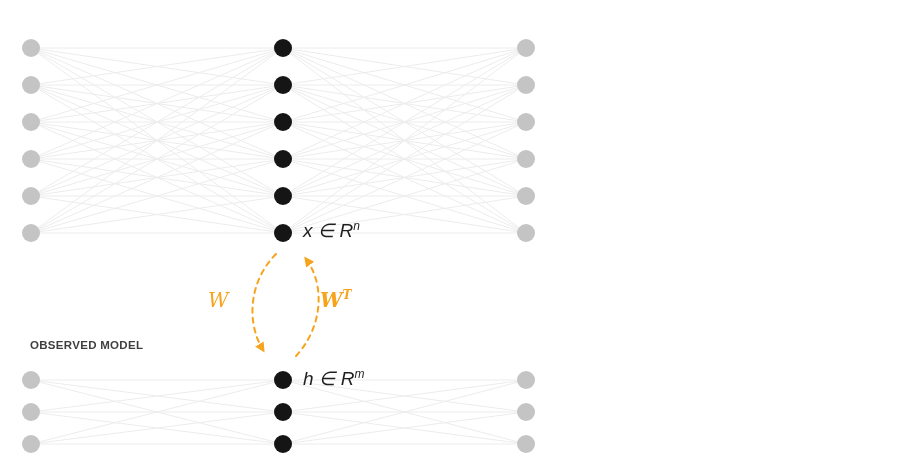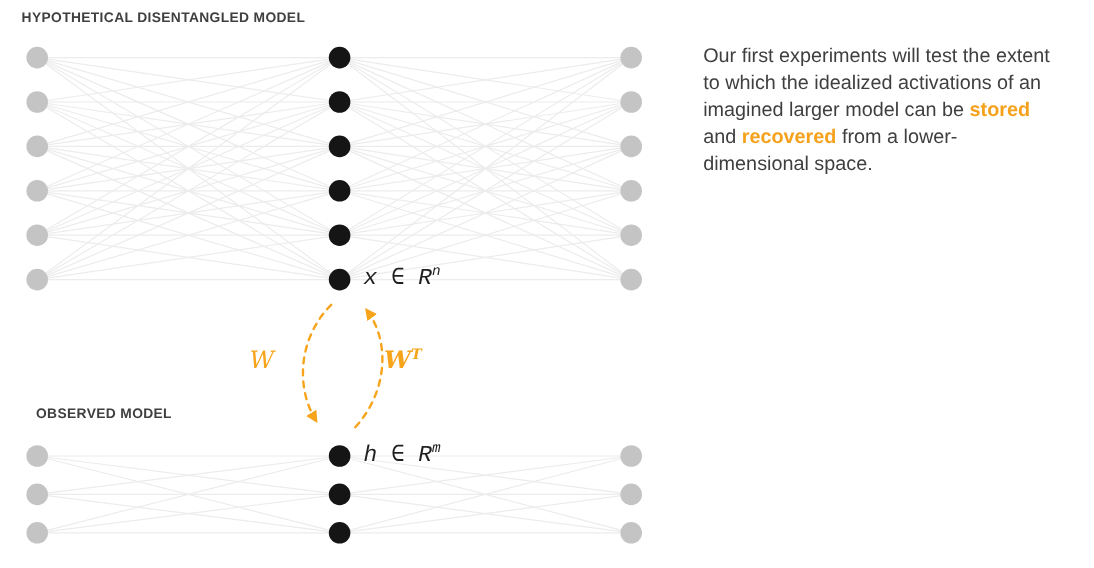--- a/index.html
+++ b/index.html
@@ -3,21 +3,21 @@
 <meta charset="utf-8">
 <style>
   html,body{margin:0;padding:0;background:#ffffff;}
   #page{position:relative;width:912px;height:473px;background:#ffffff;overflow:hidden;
         font-family:"Liberation Sans",sans-serif;}
   .layer{position:absolute;left:0;top:0;width:912px;height:473px;pointer-events:none;}
   .model-title{position:absolute;font-size:11.5px;font-weight:700;letter-spacing:.3px;
         color:#3f3f3f;text-transform:uppercase;}
   #title-top{left:18px;top:9px;}
   #title-bottom{left:30px;top:339px;}
-  .math{position:absolute;font-family:Liberation Mono, monospace;font-style:italic;
+  .math{position:absolute;font-family:Liberation Sans, sans-serif;font-style:italic;
         font-size:19px;color:#1f1f1f;white-space:nowrap;}
   .math sup{font-size:12px;font-style:italic;}
   #x-label{left:303px;top:219px;}
   #h-label{left:303px;top:367px;text-align:right;}
   .w-label{position:absolute;font-family:"DejaVu Serif",serif;font-style:italic;
         font-size:20px;color:#F7A41D;white-space:nowrap;}
   .w-label sup{font-size:12px;}
   #w-label{left:208px;top:288px;}
   #wt-label{left:320px;top:288px;font-weight:bold;}
   #caption{position:absolute;left:586px;top:36px;width:298px;font-size:16.5px;
@@ -156,27 +156,25 @@
         <circle cx="526" cy="380" r="9" fill="#c4c4c4"></circle>
         <circle cx="526" cy="412" r="9" fill="#c4c4c4"></circle>
         <circle cx="526" cy="444" r="9" fill="#c4c4c4"></circle>
       </g>
     <g>
       <path class="dashed" d="M 276 254 C 249 281 246 322 263 350" marker-end="url(#arrowhead)"></path>
       <path class="dashed" d="M 296 356 C 322 328 326 286 306 259" marker-end="url(#arrowhead)"></path>
     </g>
   </svg>
 
-  <div class="model-title" id="title-top">HYPOTHETICAL DISENTANGLED MODEL</div>
 
   <div class="model-title" id="title-bottom">OBSERVED MODEL</div>
 
   <div class="math" id="x-label"><span>x ∈ R</span><sup>n</sup></div>
 
   <div class="math" id="h-label"><span>h ∈ R</span><sup>m</sup></div>
 
   <div class="w-label" id="w-label">W</div>
 
   <div class="w-label" id="wt-label"><span>W</span><sup>T</sup></div>
 
-  <div id="caption"><span>Our first experiments will test the extent to which the idealized activations of an imagined larger model can be </span><span class="hl">stored</span><span> and </span><span class="hl">recovered</span><span> from a lower-dimensional space.</span></div>
 
 </div>
 
 </body></html>

